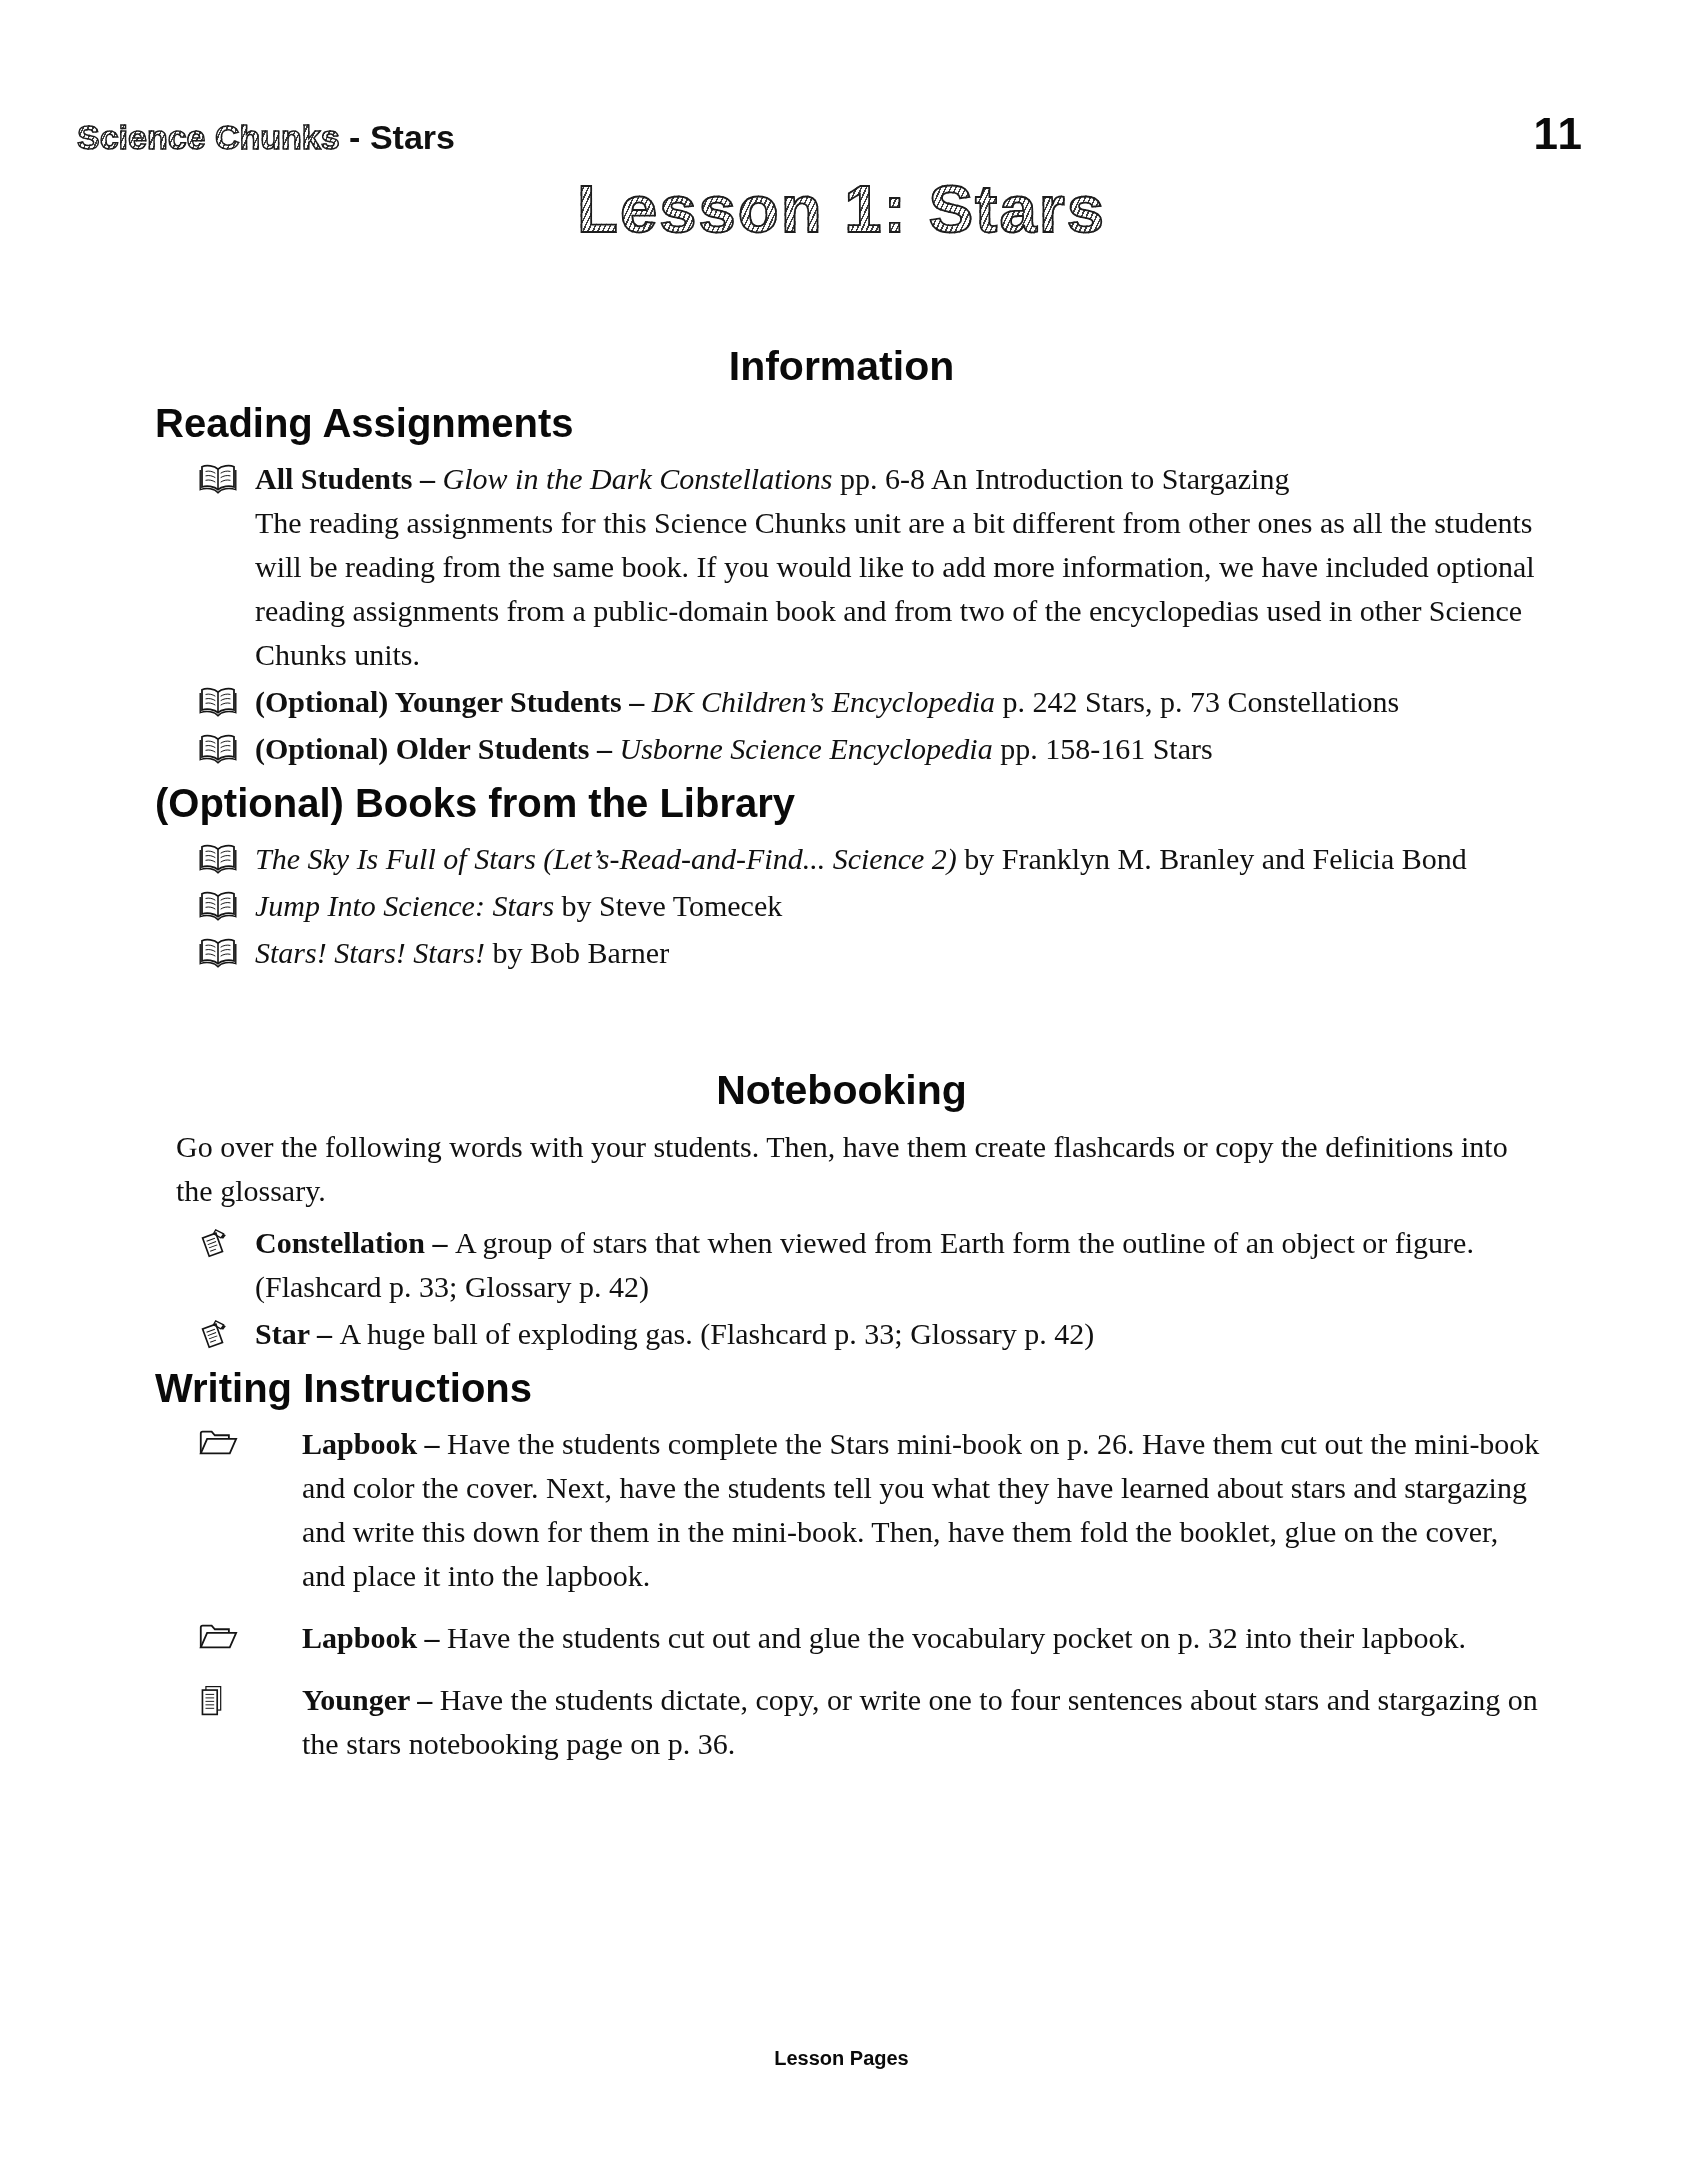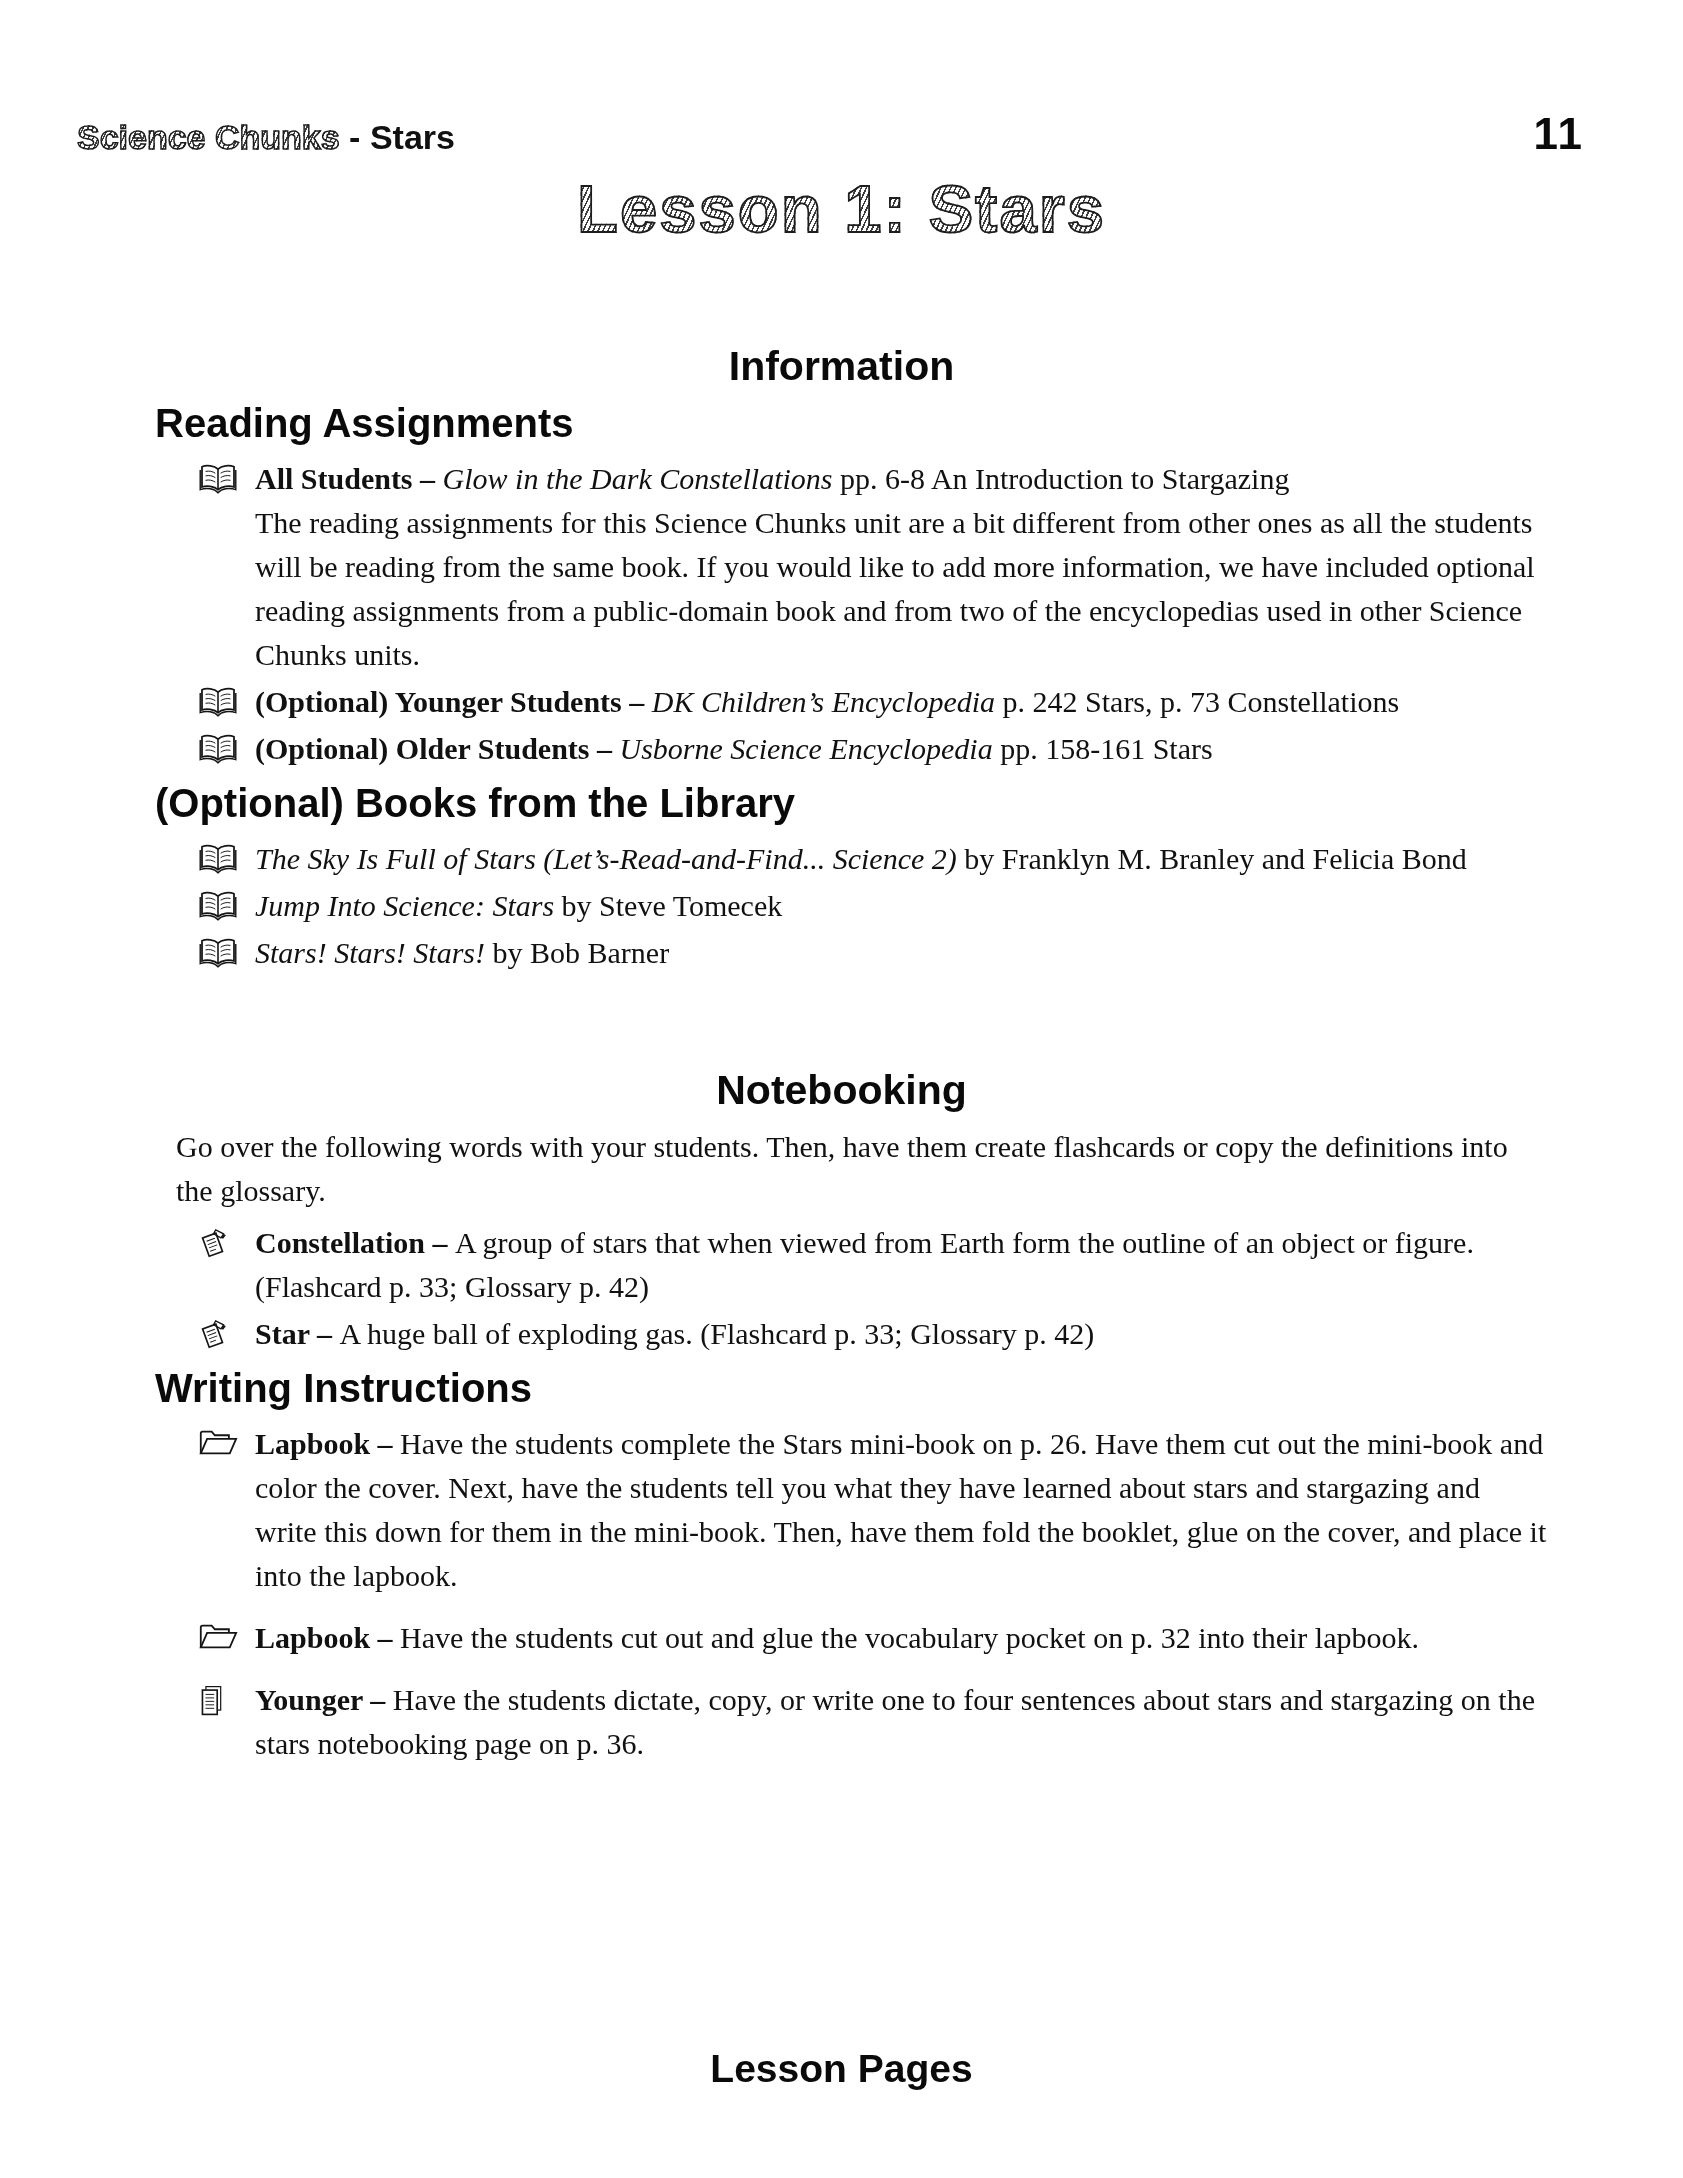--- a/index.html
+++ b/index.html
@@ -65,35 +65,35 @@
     margin:6px 134px 8px 155px;
   }
 
   .intro-paragraph {
     margin:10px 139px 0 176px;
     font-size:30px; line-height:44px;
   }
 
   .bullet-list { margin:8px 134px 0 198px; font-size:30px; line-height:44px; }
   .list-item { display:flex; align-items:flex-start; margin-bottom:3px; }
-  .writing-list .list-item { margin-bottom:18px; }
+  .writing-list .list-item { margin-bottom:18px;gap:47px; }
   .bullet-icon { flex:none; width:57px; padding-top:6px; }
   .bullet-icon svg { display:block; }
   .item-text { flex:1; }
 
   .run-b { font-weight:bold; }
   .run-i { font-style:italic; }
   .run-r { font-style:normal; font-weight:normal; }
 
   
   .page-footer {
     position:absolute; top:2047px; left:0; width:100%;
     text-align:center;
     font-family:"Liberation Sans", sans-serif;
-    font-weight:bold; font-size:39px; color:#0a0a0a;
+    font-weight:bold; font-size:20px; color:#0a0a0a;
   }
 </style>
 </head>
 <body>
 
 <div class="page">
 
   <header class="page-header">
     <div class="header-left">
       <span class="hatched">Science Chunks</span><span class="header-sep"> - </span><span class="header-unit">Stars</span>

